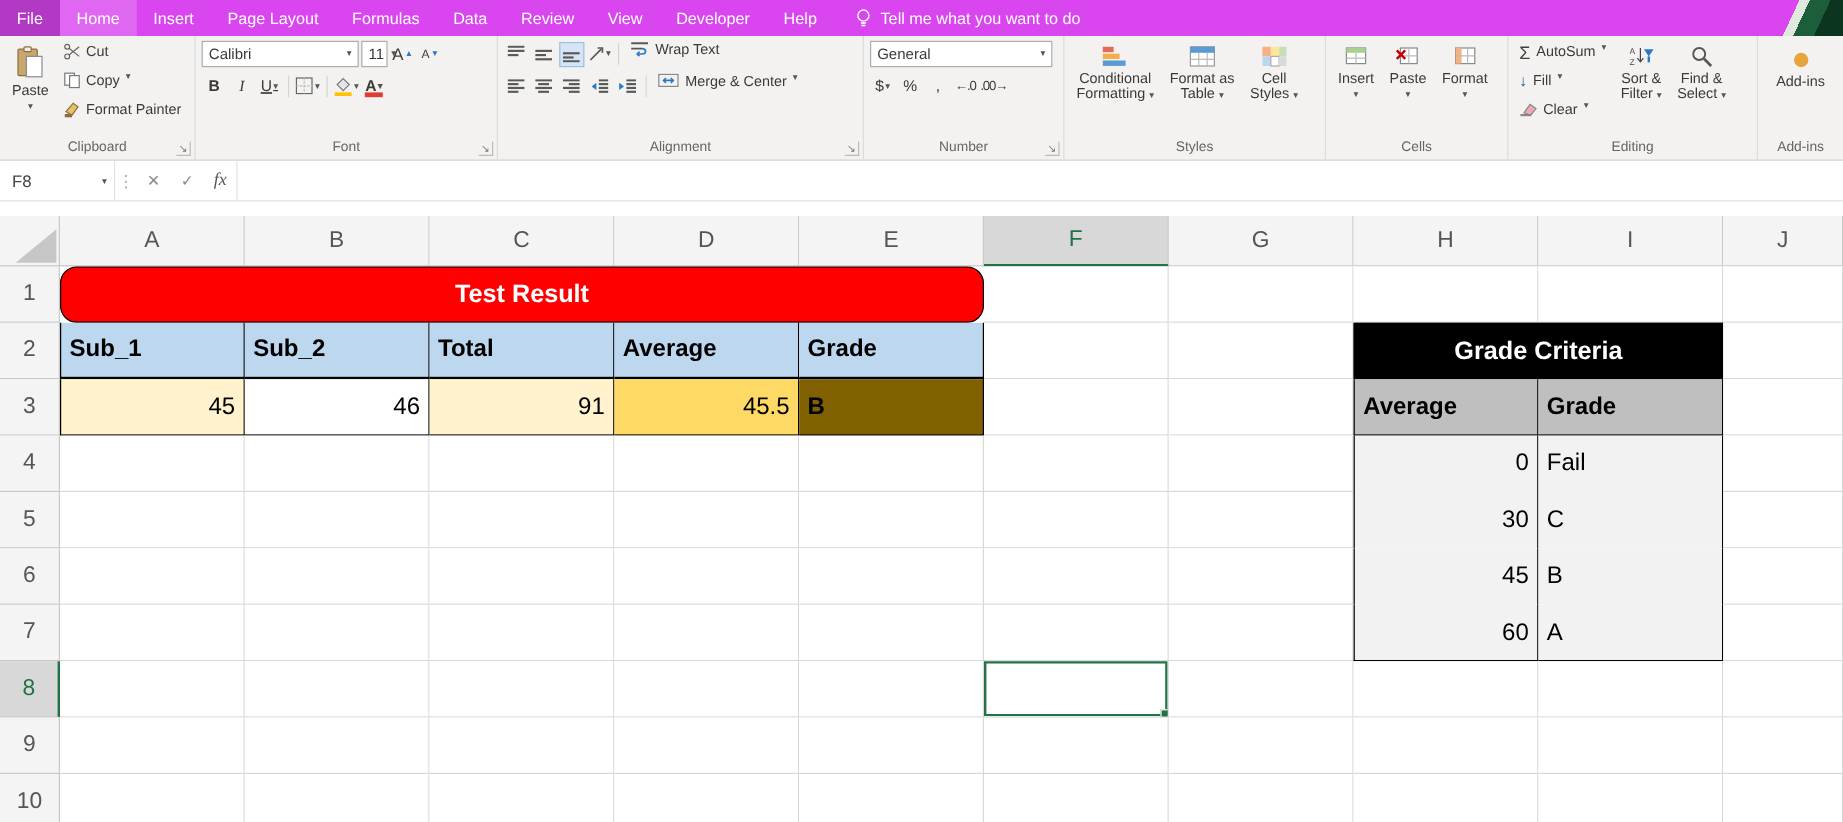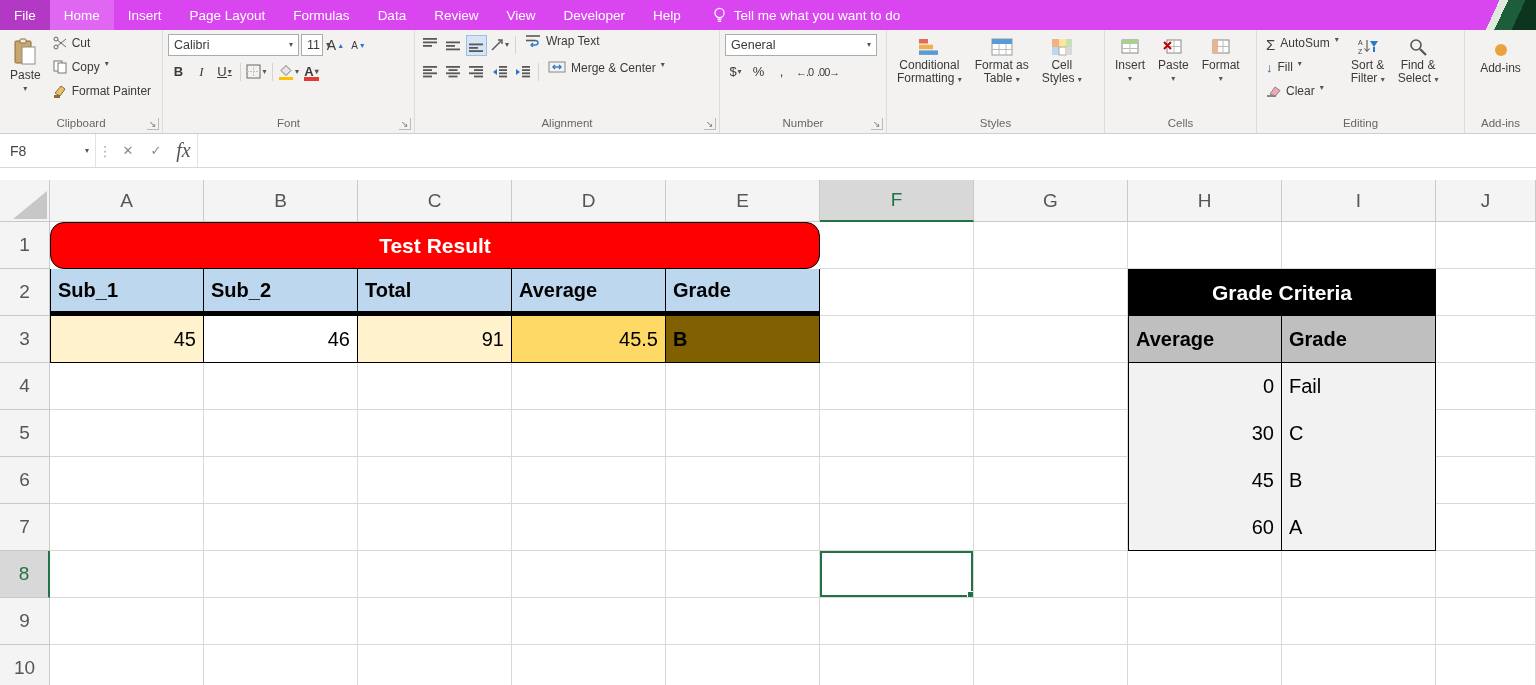--- a/index.html
+++ b/index.html
@@ -61,21 +61,21 @@
 
   
   .fbar { height:34px; background:#fff; border-bottom:1px solid #d9d9d9;
           display:flex; align-items:stretch; font-size:14px; color:#444; }
   .namebox { width:96px; display:flex; align-items:center; padding:0 6px 0 10px;
              border-right:1px solid #e3e3e3; gap:6px; cursor:pointer; }
   .namebox .caret { margin-left:auto; }
   .fb-dots { width:18px; display:flex; align-items:center; justify-content:center; color:#aaa; cursor:col-resize; }
   .fb-btn { width:28px; display:flex; align-items:center; justify-content:center;
             color:#8a8a8a; font-size:13px; cursor:pointer; }
-  .fb-btn.fx { font-family:"Liberation Serif",serif; font-style:italic; color:#555; font-size:20px;
+  .fb-btn.fx { font-family:"Liberation Serif",serif; font-style:italic; color:#555; font-size:15px;
                border-right:1px solid #e3e3e3; }
   .fb-input { flex:1; display:flex; align-items:center; padding:0 8px; cursor:text; }
   .fgap { height:12px; background:#fff; }
 
   
   .sheet { height:505px; overflow:hidden; background:#fff; }
   .grid { display:grid; grid-template-columns:50px repeat(9,154px) minmax(0,1fr);
           grid-template-rows:42px repeat(10,47px); }
   .hdr { background:#f4f4f4; border-right:1px solid #c9c9c9; border-bottom:1px solid #c9c9c9;
          color:#565656; font-size:19px; display:flex; align-items:center; justify-content:center;
@@ -87,21 +87,21 @@
   .colhdr.sel { border-bottom:2px solid #217346; }
   .rowhdr.sel { border-right:2px solid #217346; }
 
   .c { background:#fff; border-right:1px solid #d8d8d8; border-bottom:1px solid #d8d8d8;
        font-size:20px; color:#000; display:flex; align-items:center; padding:0 7px;
        white-space:nowrap; overflow:hidden; cursor:cell; }
   .title-red { background:#ff0000; color:#fff; font-weight:bold; font-size:21px;
                justify-content:center; border:1px solid #000; }
   .title-black { background:#000; color:#fff; font-weight:bold; font-size:21px;
                  justify-content:center; border:1px solid #000; }
-  .head-blue { background:#bdd7ee; font-weight:bold; border-right:1px solid #000; border-bottom:5px solid #000000; }
+  .head-blue { background:#bdd7ee; font-weight:bold; border-right:1px solid #000; border-bottom:2px solid #000000; }
   .head-gray { background:#bfbfbf; font-weight:bold; border-right:1px solid #000; border-bottom:1px solid #000; }
   .num { justify-content:flex-end; border-right:1px solid #000; border-bottom:1px solid #000; }
   .cream { background:#fff2cc; } .plain { background:#ffffff;padding-left:20px; } .gold { background:#ffd966; }
   .grade-olive { background:#806000; color:#000; font-weight:bold;
                  border-right:1px solid #000; border-bottom:1px solid #000; }
   .crit { background:#f2f2f2; border-right:1px solid #000; border-bottom:none; }
   .numr { justify-content:flex-end; }
   .bl { border-left:1px solid #000; }
   .bb { border-bottom:1px solid #000; }
   .c.selcell { position:relative; z-index:2; box-shadow:inset 0 0 0 2px #217346; }

